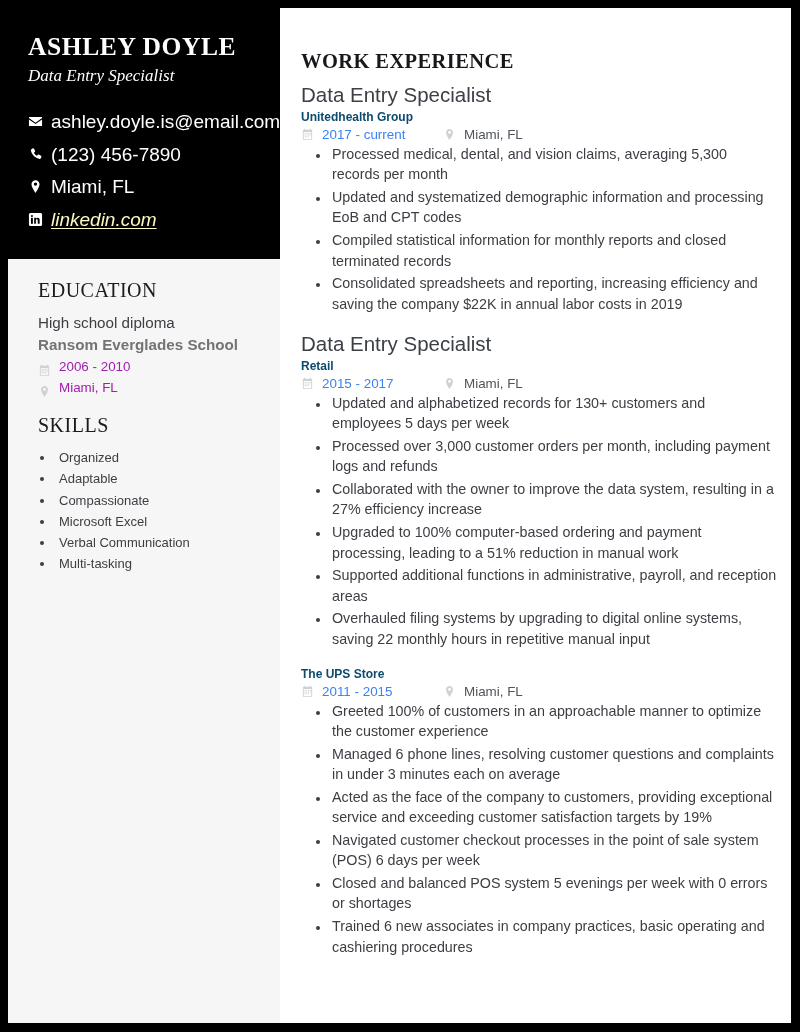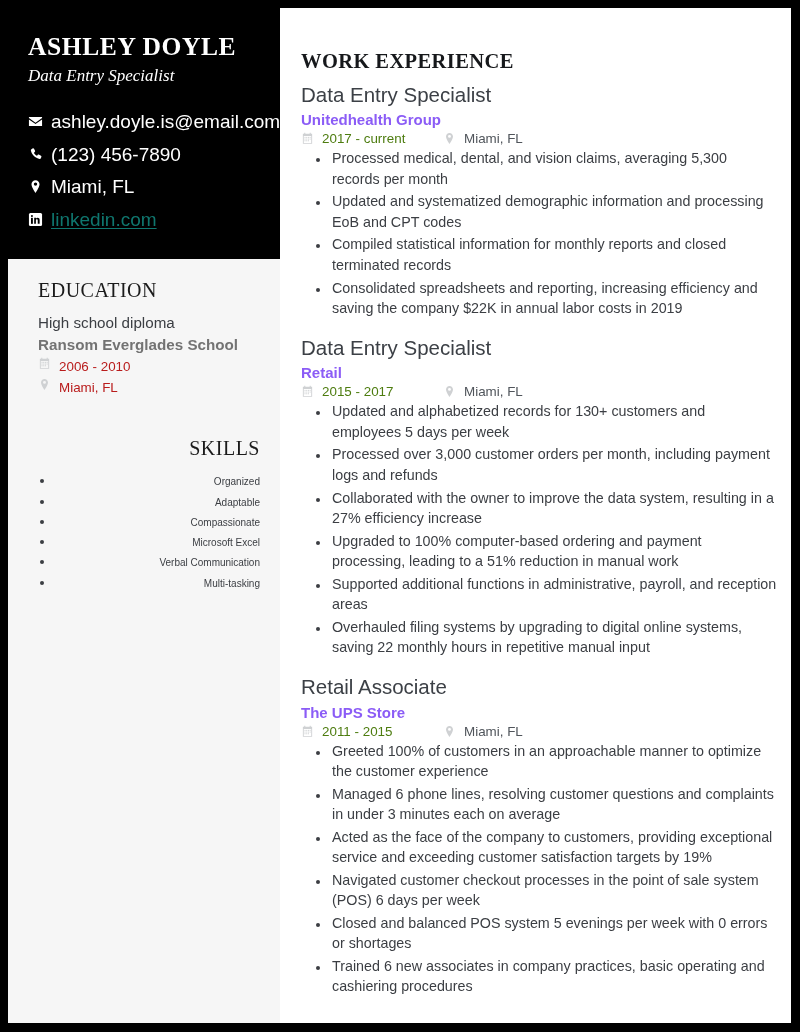--- a/index.html
+++ b/index.html
@@ -84,23 +84,24 @@
     width: 17px;
     flex: 0 0 17px;
     display: inline-flex;
     align-items: center;
     justify-content: flex-start;
     margin-right: 6px;
     color: #ffffff;
   }
   .contact-item .ico svg { display: block; }
   .contact-link {
-    color: #0f766e;
+    color: #fef9c3;
     text-decoration: underline;
     text-underline-offset: 2px;
+    font-style: italic;
   }
 
   
   .sidebar-body {
     padding: 20px 20px 20px 30px;
   }
   .side-heading {
     font-family: "Liberation Serif", serif;
     font-weight: normal;
     font-size: 20px;
@@ -116,44 +117,44 @@
   }
   .edu-school {
     font-size: 15.2px;
     font-weight: bold;
     color: #737373;
     line-height: 1.45;
     margin: 0 0 1px 0;
   }
   .meta-line {
     display: flex;
-    align-items: flex-start;
+    align-items: flex-end;
     font-size: 13.4px;
-    color: #b91c1c;
+    color: #a21caf;
     line-height: 1.5;
     margin-bottom: 1px;
   }
   .meta-line .ico {
     width: 15px;
     flex: 0 0 15px;
     display: inline-flex;
     align-items: center;
     margin-right: 6px;
     color: #cfd1d3;
   }
   .meta-line .ico svg { display: block; }
 
-  .skills-block { margin-top: 39px; text-align: right; }
+  .skills-block { margin-top: 16px; }
   .skills-list {
     margin: 0;
     padding: 0 0 0 17px;
     list-style: disc;
   }
   .skills-list li {
-    font-size: 10px;
+    font-size: 13px;
     color: #3b3e43;
     line-height: 1.63;
     padding-left: 4px;
   }
   .skills-list li::marker { color: #3b3e43; font-size: 13px; }
 
   
   .main {
     flex: 1 1 auto;
     background: #ffffff;
@@ -173,38 +174,38 @@
   }
   .job:last-child { margin-bottom: 0; }
   .job-role {
     font-size: 20.5px;
     color: #3c4046;
     font-weight: normal;
     line-height: 1.28;
     margin: 0 0 1px 0;
   }
   .job-company {
-    font-size: 15px;
+    font-size: 12px;
     font-weight: bold;
-    color: #8b5cf6;
+    color: #0c4a6e;
     line-height: 1.4;
     margin: 0 0 1px 0;
   }
   .job-meta {
     display: flex;
     align-items: center;
     margin-bottom: 2px;
   }
   .job-meta .meta-date {
     display: flex;
     align-items: center;
     width: 142px;
     flex: 0 0 142px;
     font-size: 13.4px;
-    color: #4d7c0f;
+    color: #3b82f6;
   }
   .job-meta .meta-loc {
     display: flex;
     align-items: center;
     font-size: 13.4px;
     color: #50555b;
   }
   .job-meta .ico {
     width: 15px;
     flex: 0 0 15px;
@@ -408,21 +409,20 @@
           <li>Updated and alphabetized records for 130+ customers and employees 5 days per week</li>
           <li>Processed over 3,000 customer orders per month, including payment logs and refunds</li>
           <li>Collaborated with the owner to improve the data system, resulting in a 27% efficiency increase</li>
           <li>Upgraded to 100% computer-based ordering and payment processing, leading to a 51% reduction in manual work</li>
           <li>Supported additional functions in administrative, payroll, and reception areas</li>
           <li>Overhauled filing systems by upgrading to digital online systems, saving 22 monthly hours in repetitive manual input</li>
         </ul>
       </section>
 
       <section class="job">
-        <h3 class="job-role">Retail Associate</h3>
         <div class="job-company">The UPS Store</div>
         <div class="job-meta">
           <span class="meta-date">
             <span class="ico">
               <svg width="13" height="13" viewBox="0 0 16 16" fill="currentColor">
                   <path d="M4 1v1.2H2.3v12.3h11.4V2.2H12V1h-1.3v1.2H5.3V1H4zM3.4 5h9.2v8.4H3.4V5z"></path>
                   <rect x="4.3" y="6" width="1.3" height="1.2"></rect>
                   <rect x="6.4" y="6" width="1.3" height="1.2"></rect>
                   <rect x="8.5" y="6" width="1.3" height="1.2"></rect>
                   <rect x="10.6" y="6" width="1.3" height="1.2"></rect>

